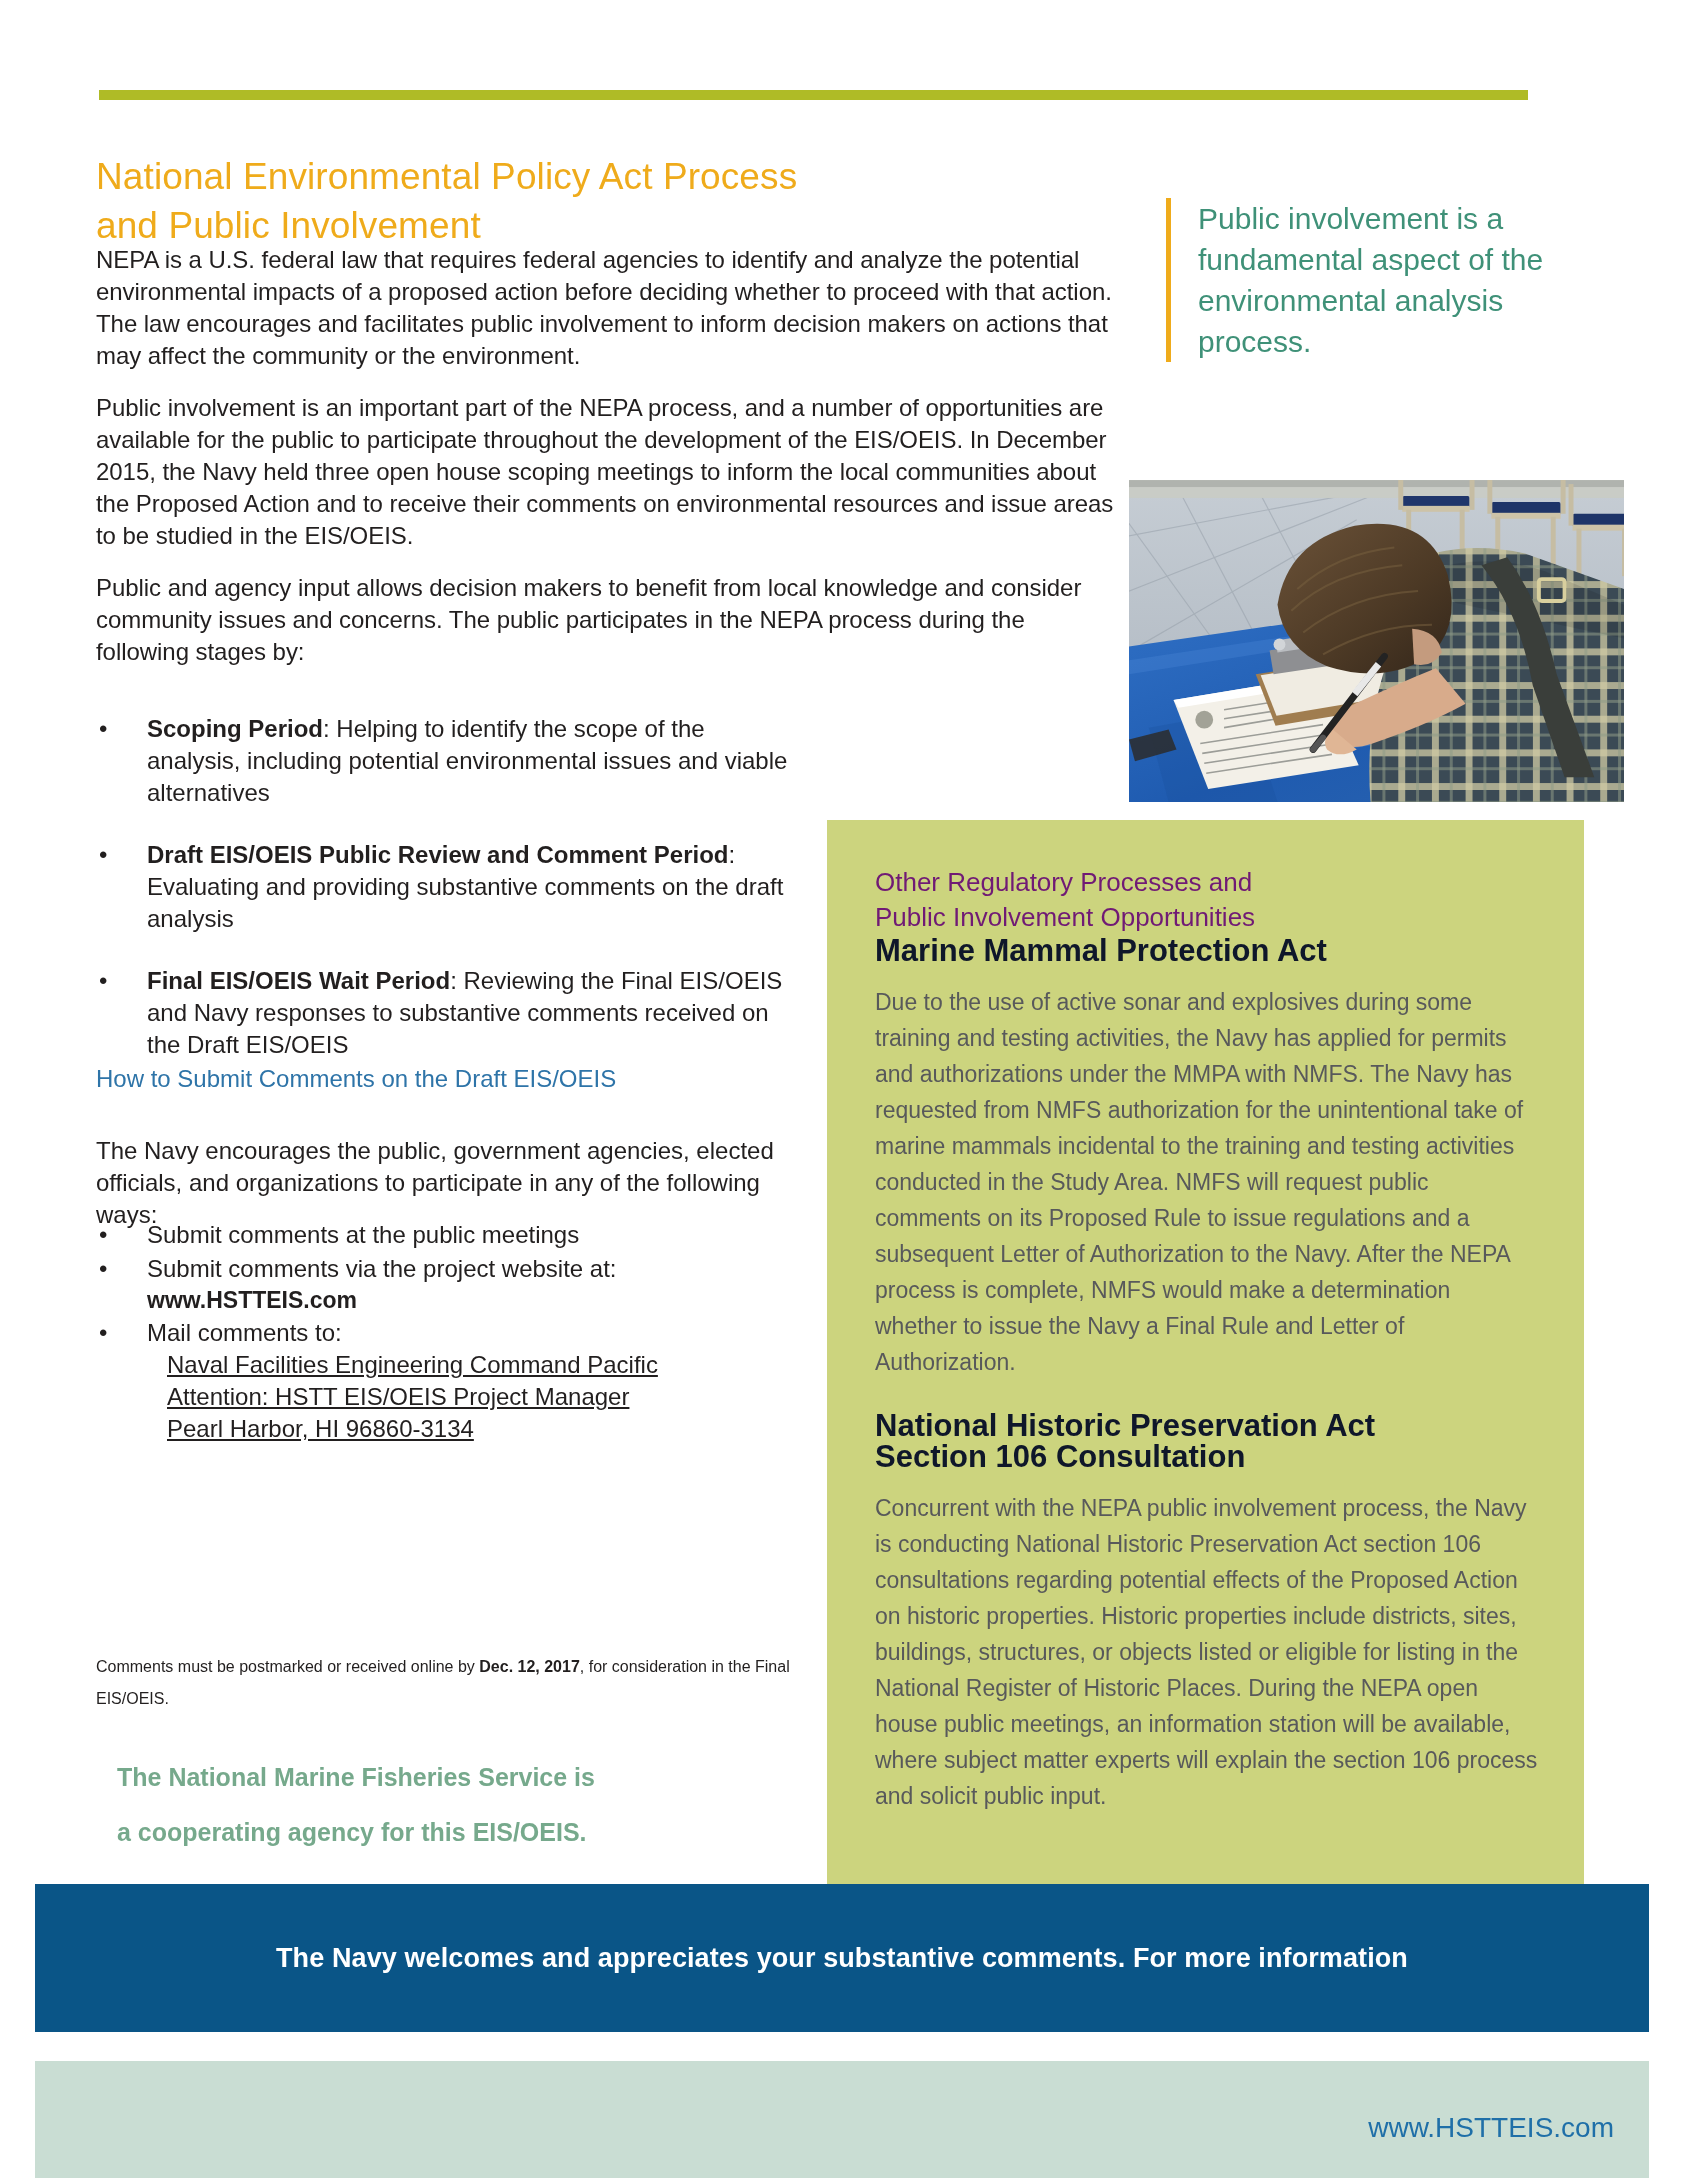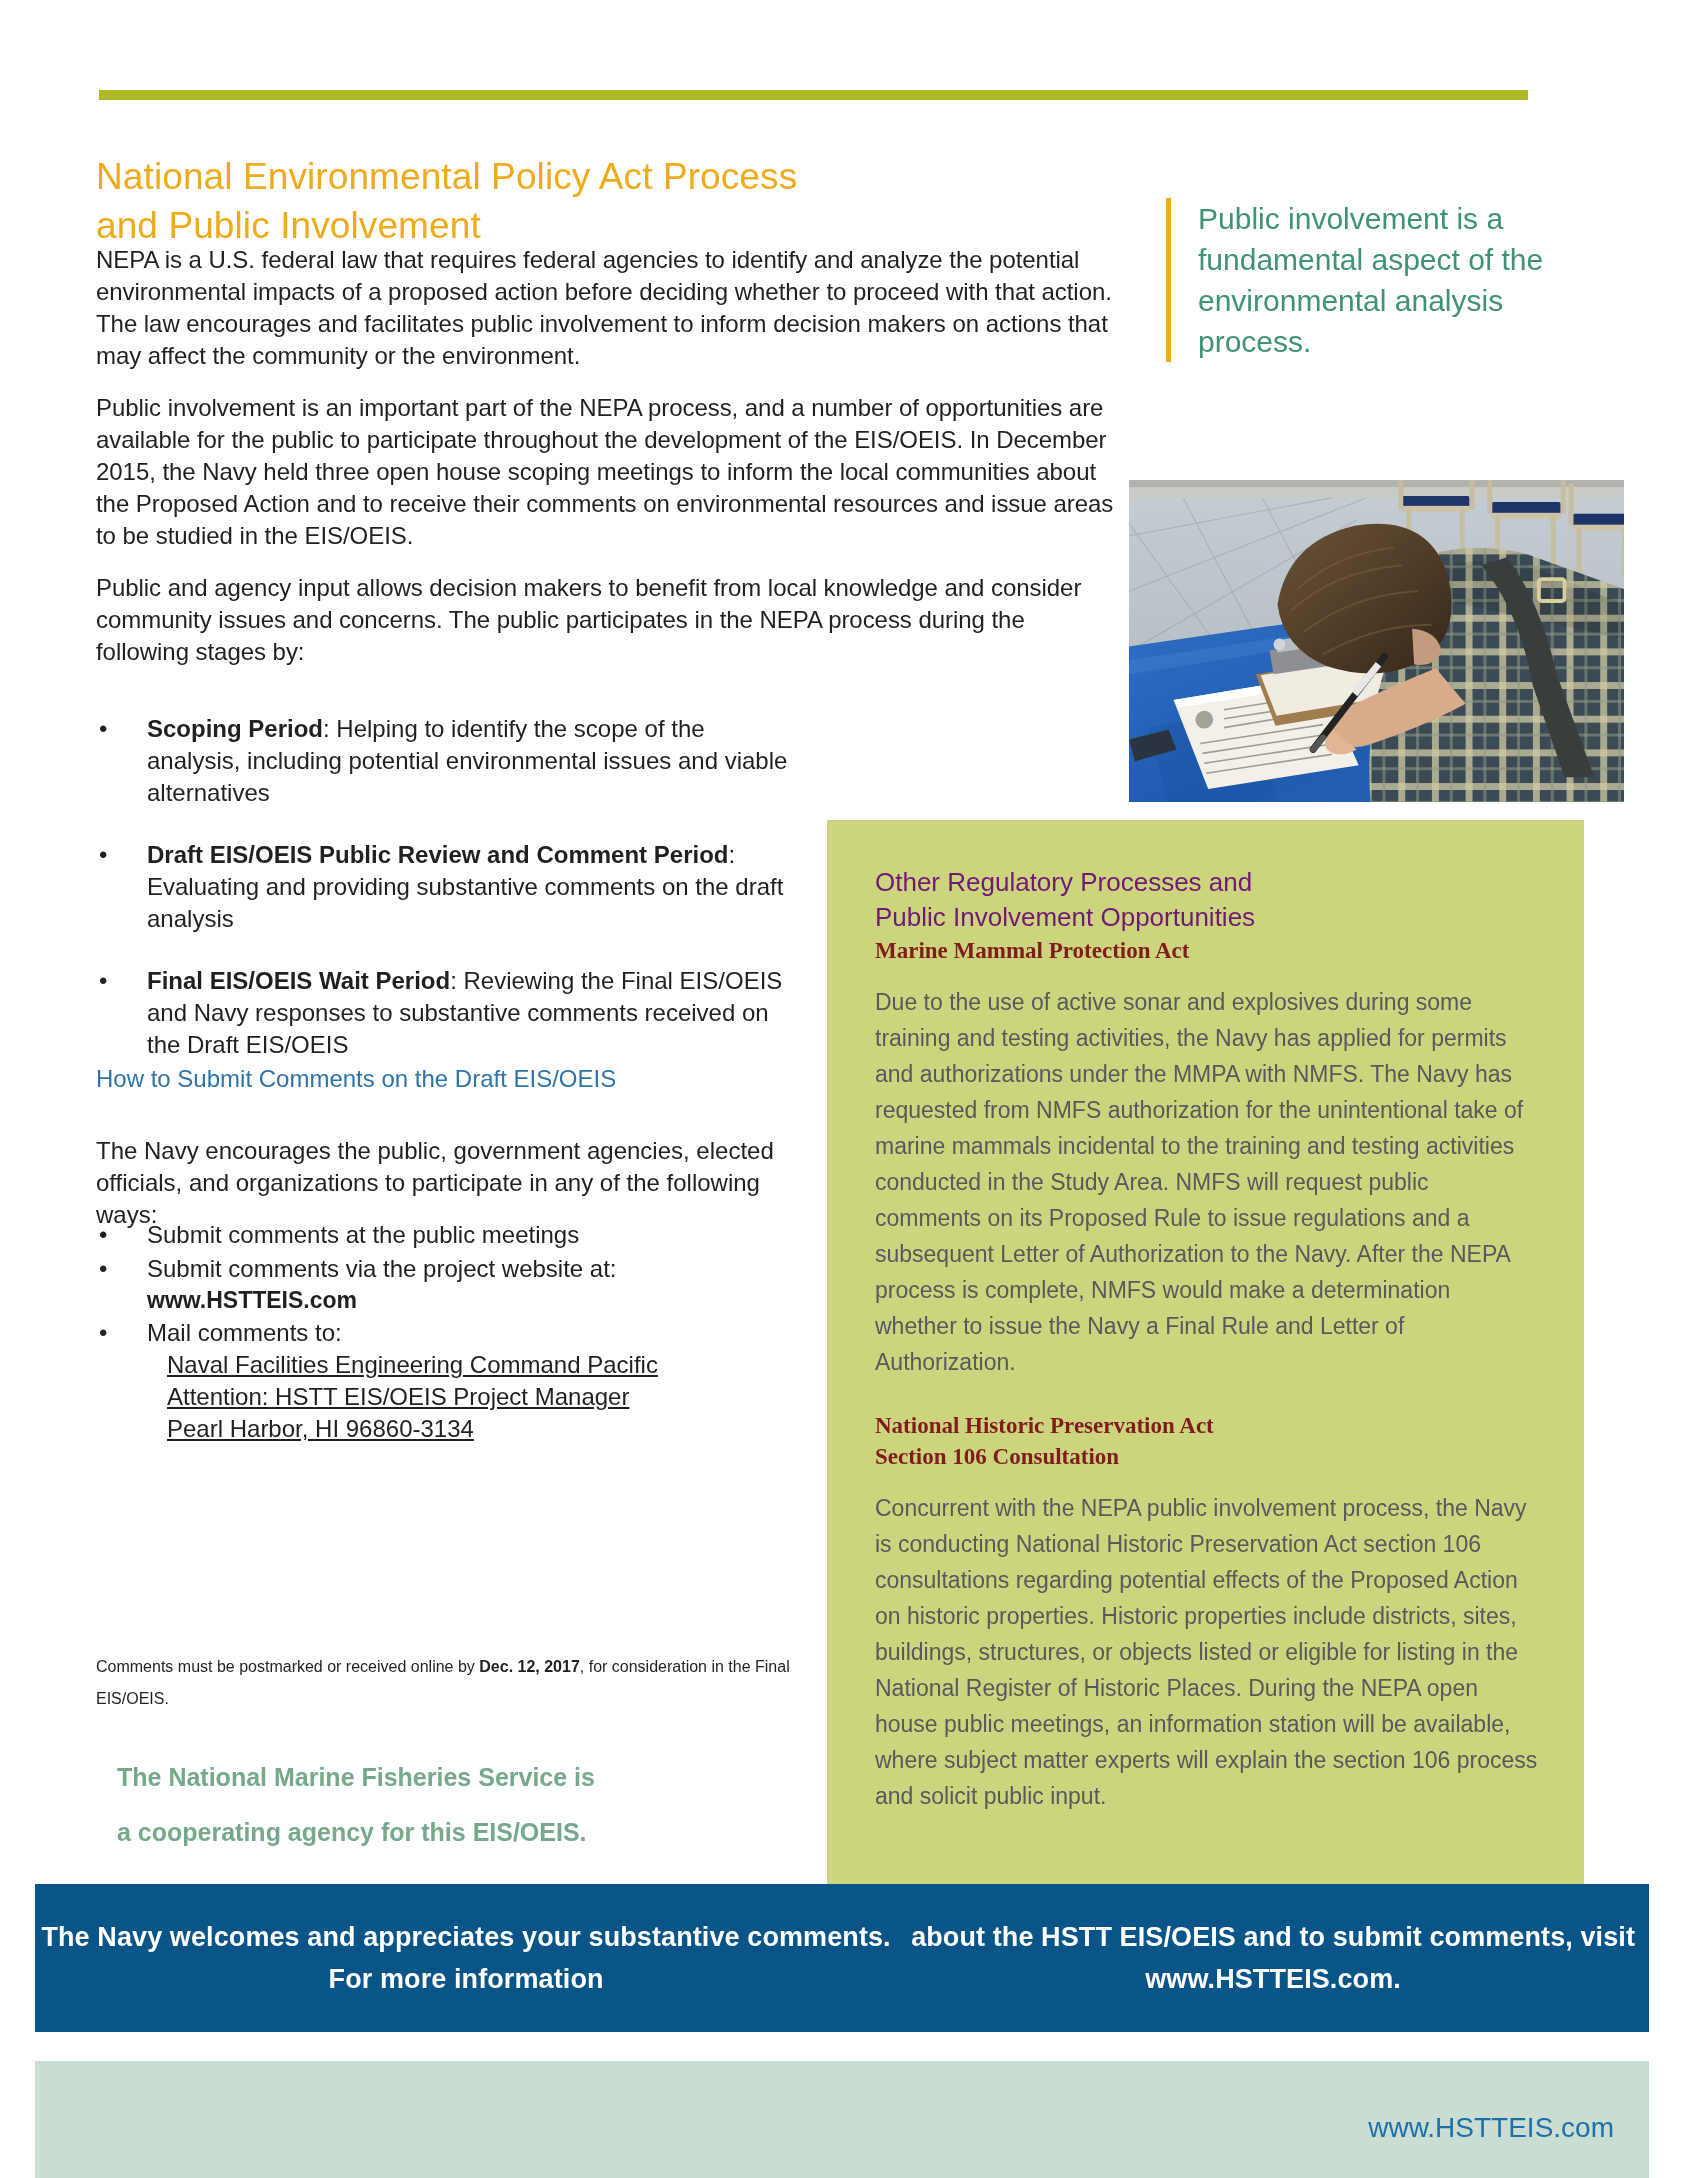--- a/index.html
+++ b/index.html
@@ -216,26 +216,25 @@
     width: 663px;
   }
   .sidebar-title {
     font-size: 26px;
     line-height: 35px;
     color: #701a75;
     font-weight: 400;
   }
   .sidebar-title .ln { display: block; }
   .sidebar-h {
-    font-size: 23px;
+    font-size: 31px;
     line-height: 31px;
     font-weight: 700;
-    color: #7f1d1d;
+    color: #0f172a;
     margin: 0 0 18px 0;
-    font-family: Liberation Serif, serif;
   }
   .sidebar-h .ln { display: block; }
   .sidebar-p {
     font-size: 23px;
     line-height: 36px;
     color: #58595b;
     margin: 0 0 30px 0;
   }
   .sidebar-p:last-child { margin-bottom: 0; }
 
@@ -486,21 +485,20 @@
       <div class="sidebar-h">
         <span class="ln">National Historic Preservation Act</span>
         <span class="ln">Section 106 Consultation</span>
       </div>
       <p class="sidebar-p">Concurrent with the NEPA public involvement process, the Navy is conducting National Historic Preservation Act section 106 consultations regarding potential effects of the Proposed Action on historic properties. Historic properties include districts, sites, buildings, structures, or objects listed or eligible for listing in the National Register of Historic Places. During the NEPA open house public meetings, an information station will be available, where subject matter experts will explain the section 106 process and solicit public input.</p>
     </div>
   </aside>
 
   <div class="blue-banner">
     <span class="ln">The Navy welcomes and appreciates your substantive comments. For more information</span>
-    <span class="ln"><span>about the HSTT EIS/OEIS and to submit comments, visit </span><b>www.HSTTEIS.com.</b></span>
   </div>
 
   <div class="sage-bar">
     <span class="url">www.HSTTEIS.com</span>
   </div>
 
 </div>
 
 
 </body></html>

